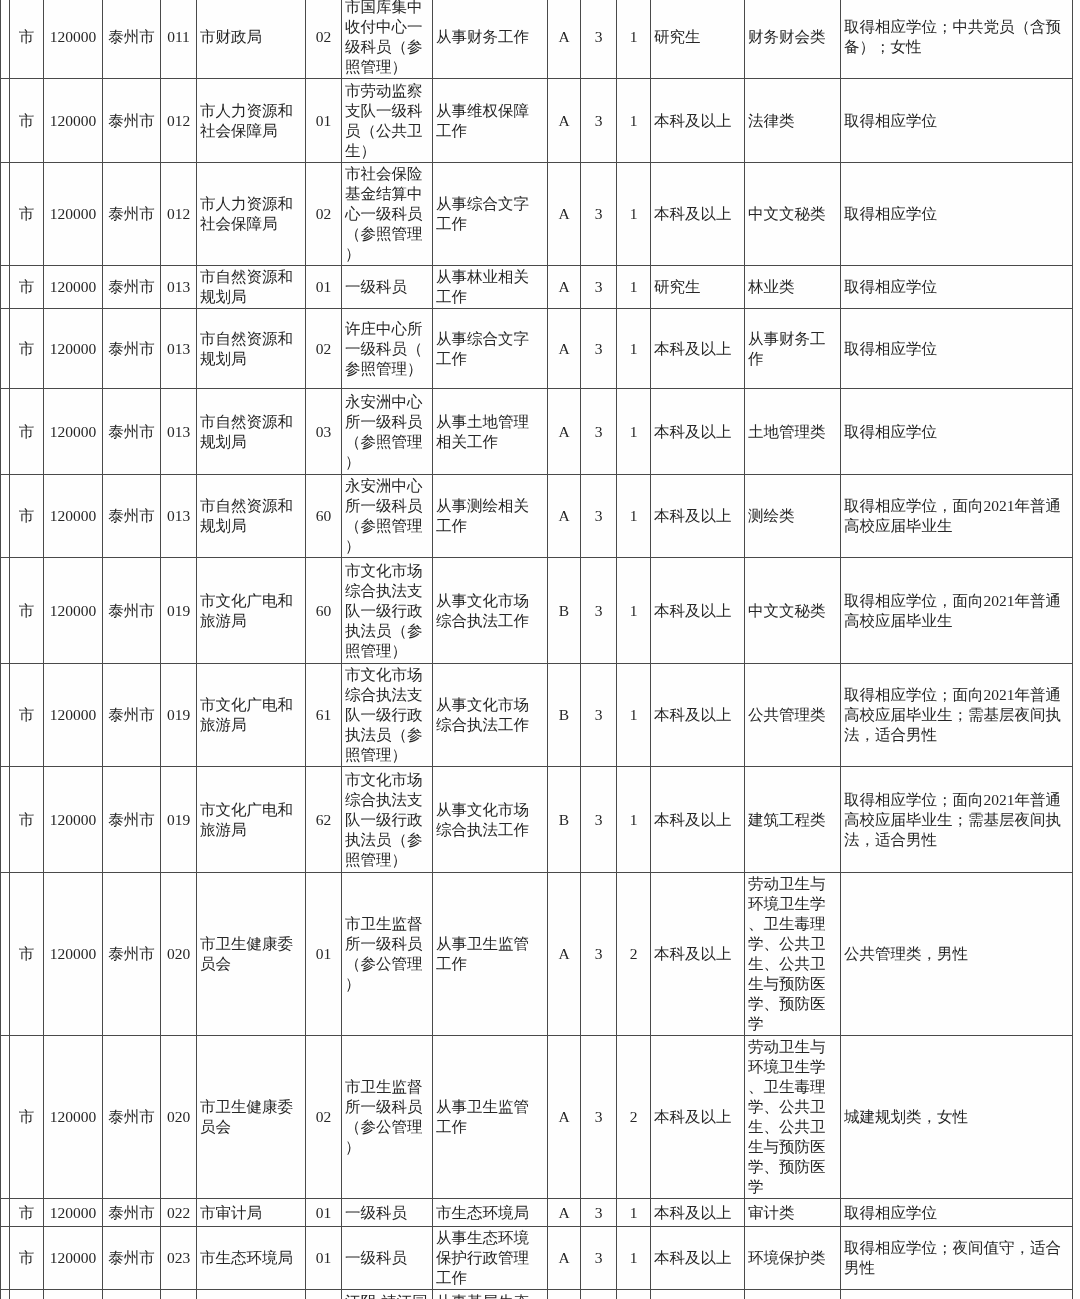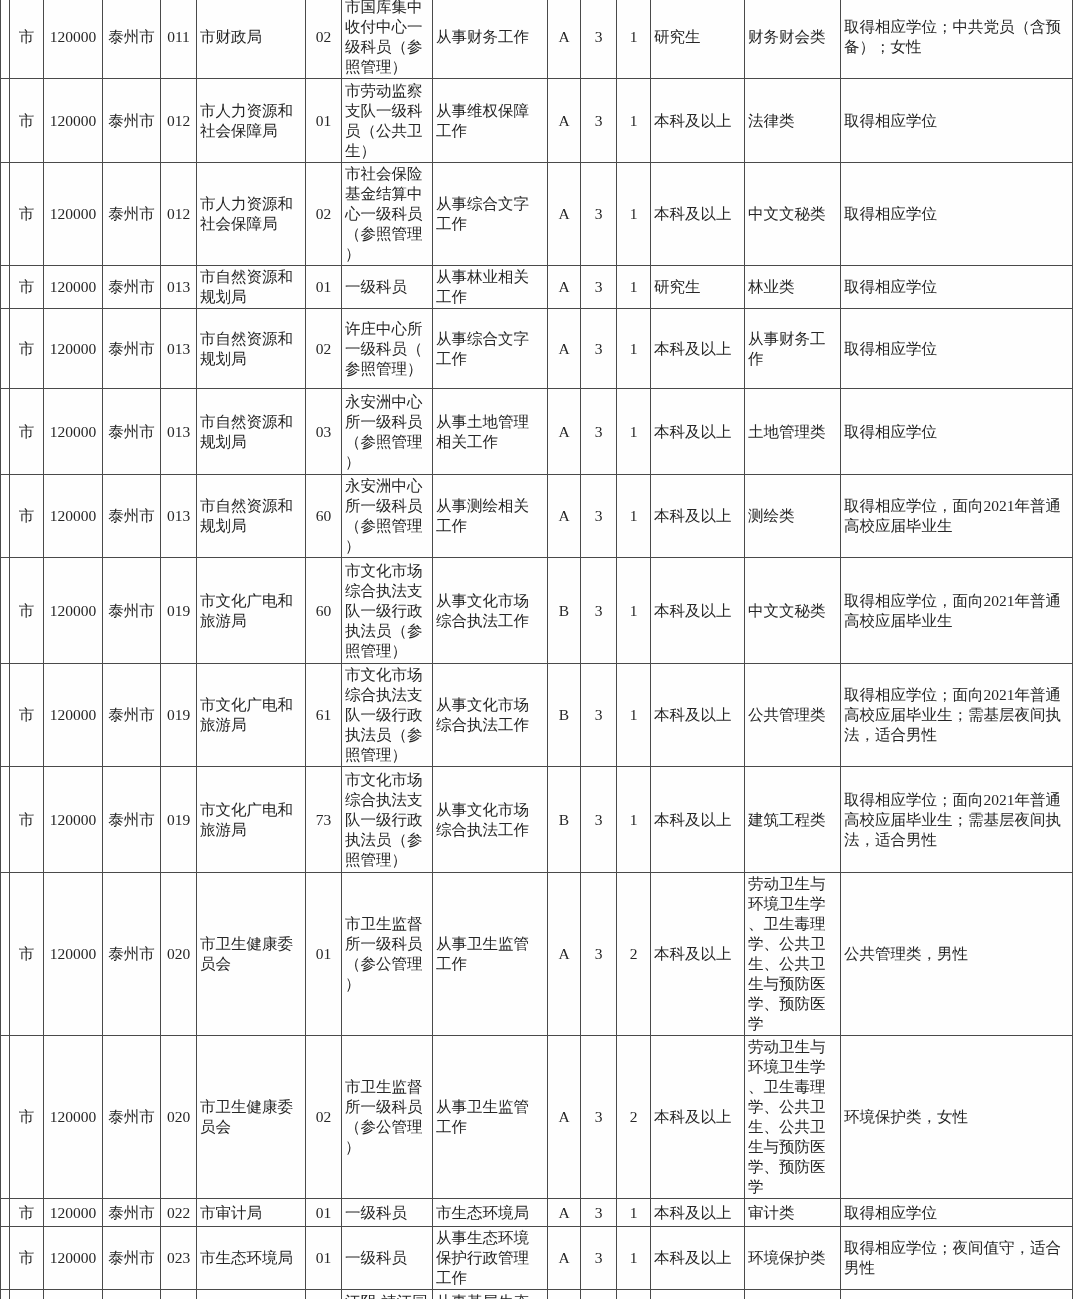--- a/index.html
+++ b/index.html
@@ -219,21 +219,21 @@
           <td class="c-left col-major">公共管理类</td>
           <td class="c-left col-remarks">取得相应学位；面向2021年普通高校应届毕业生；需基层夜间执法，适合男性</td>
         </tr>
         <tr style="height: 106px;">
           <td class="col-sliver"></td>
           <td class="c-center col-city-level">市</td>
           <td class="c-center col-region-code">120000</td>
           <td class="c-center col-city-name">泰州市</td>
           <td class="c-center col-dept-code">019</td>
           <td class="c-left col-dept-name">市文化广电和旅游局</td>
-          <td class="c-center col-position-code">73</td>
+          <td class="c-center col-position-code">62</td>
           <td class="c-left col-position-name">市文化市场综合执法支队一级行政执法员（参照管理）</td>
           <td class="c-left col-job-duty">从事文化市场综合执法工作</td>
           <td class="c-center col-exam-category">B</td>
           <td class="c-center col-exam-ratio">3</td>
           <td class="c-center col-openings">1</td>
           <td class="c-left col-education">本科及以上</td>
           <td class="c-left col-major">建筑工程类</td>
           <td class="c-left col-remarks">取得相应学位；面向2021年普通高校应届毕业生；需基层夜间执法，适合男性</td>
         </tr>
         <tr style="height: 163px;">
@@ -261,21 +261,21 @@
           <td class="c-center col-dept-code">020</td>
           <td class="c-left col-dept-name">市卫生健康委员会</td>
           <td class="c-center col-position-code">02</td>
           <td class="c-left col-position-name">市卫生监督所一级科员（参公管理）</td>
           <td class="c-left col-job-duty">从事卫生监管工作</td>
           <td class="c-center col-exam-category">A</td>
           <td class="c-center col-exam-ratio">3</td>
           <td class="c-center col-openings">2</td>
           <td class="c-left col-education">本科及以上</td>
           <td class="c-left col-major">劳动卫生与环境卫生学、卫生毒理学、公共卫生、公共卫生与预防医学、预防医学</td>
-          <td class="c-left col-remarks">环境保护类，女性</td>
+          <td class="c-left col-remarks">城建规划类，女性</td>
         </tr>
         <tr style="height: 28px;">
           <td class="col-sliver"></td>
           <td class="c-center col-city-level">市</td>
           <td class="c-center col-region-code">120000</td>
           <td class="c-center col-city-name">泰州市</td>
           <td class="c-center col-dept-code">022</td>
           <td class="c-left col-dept-name">市审计局</td>
           <td class="c-center col-position-code">01</td>
           <td class="c-left col-position-name">一级科员</td>

